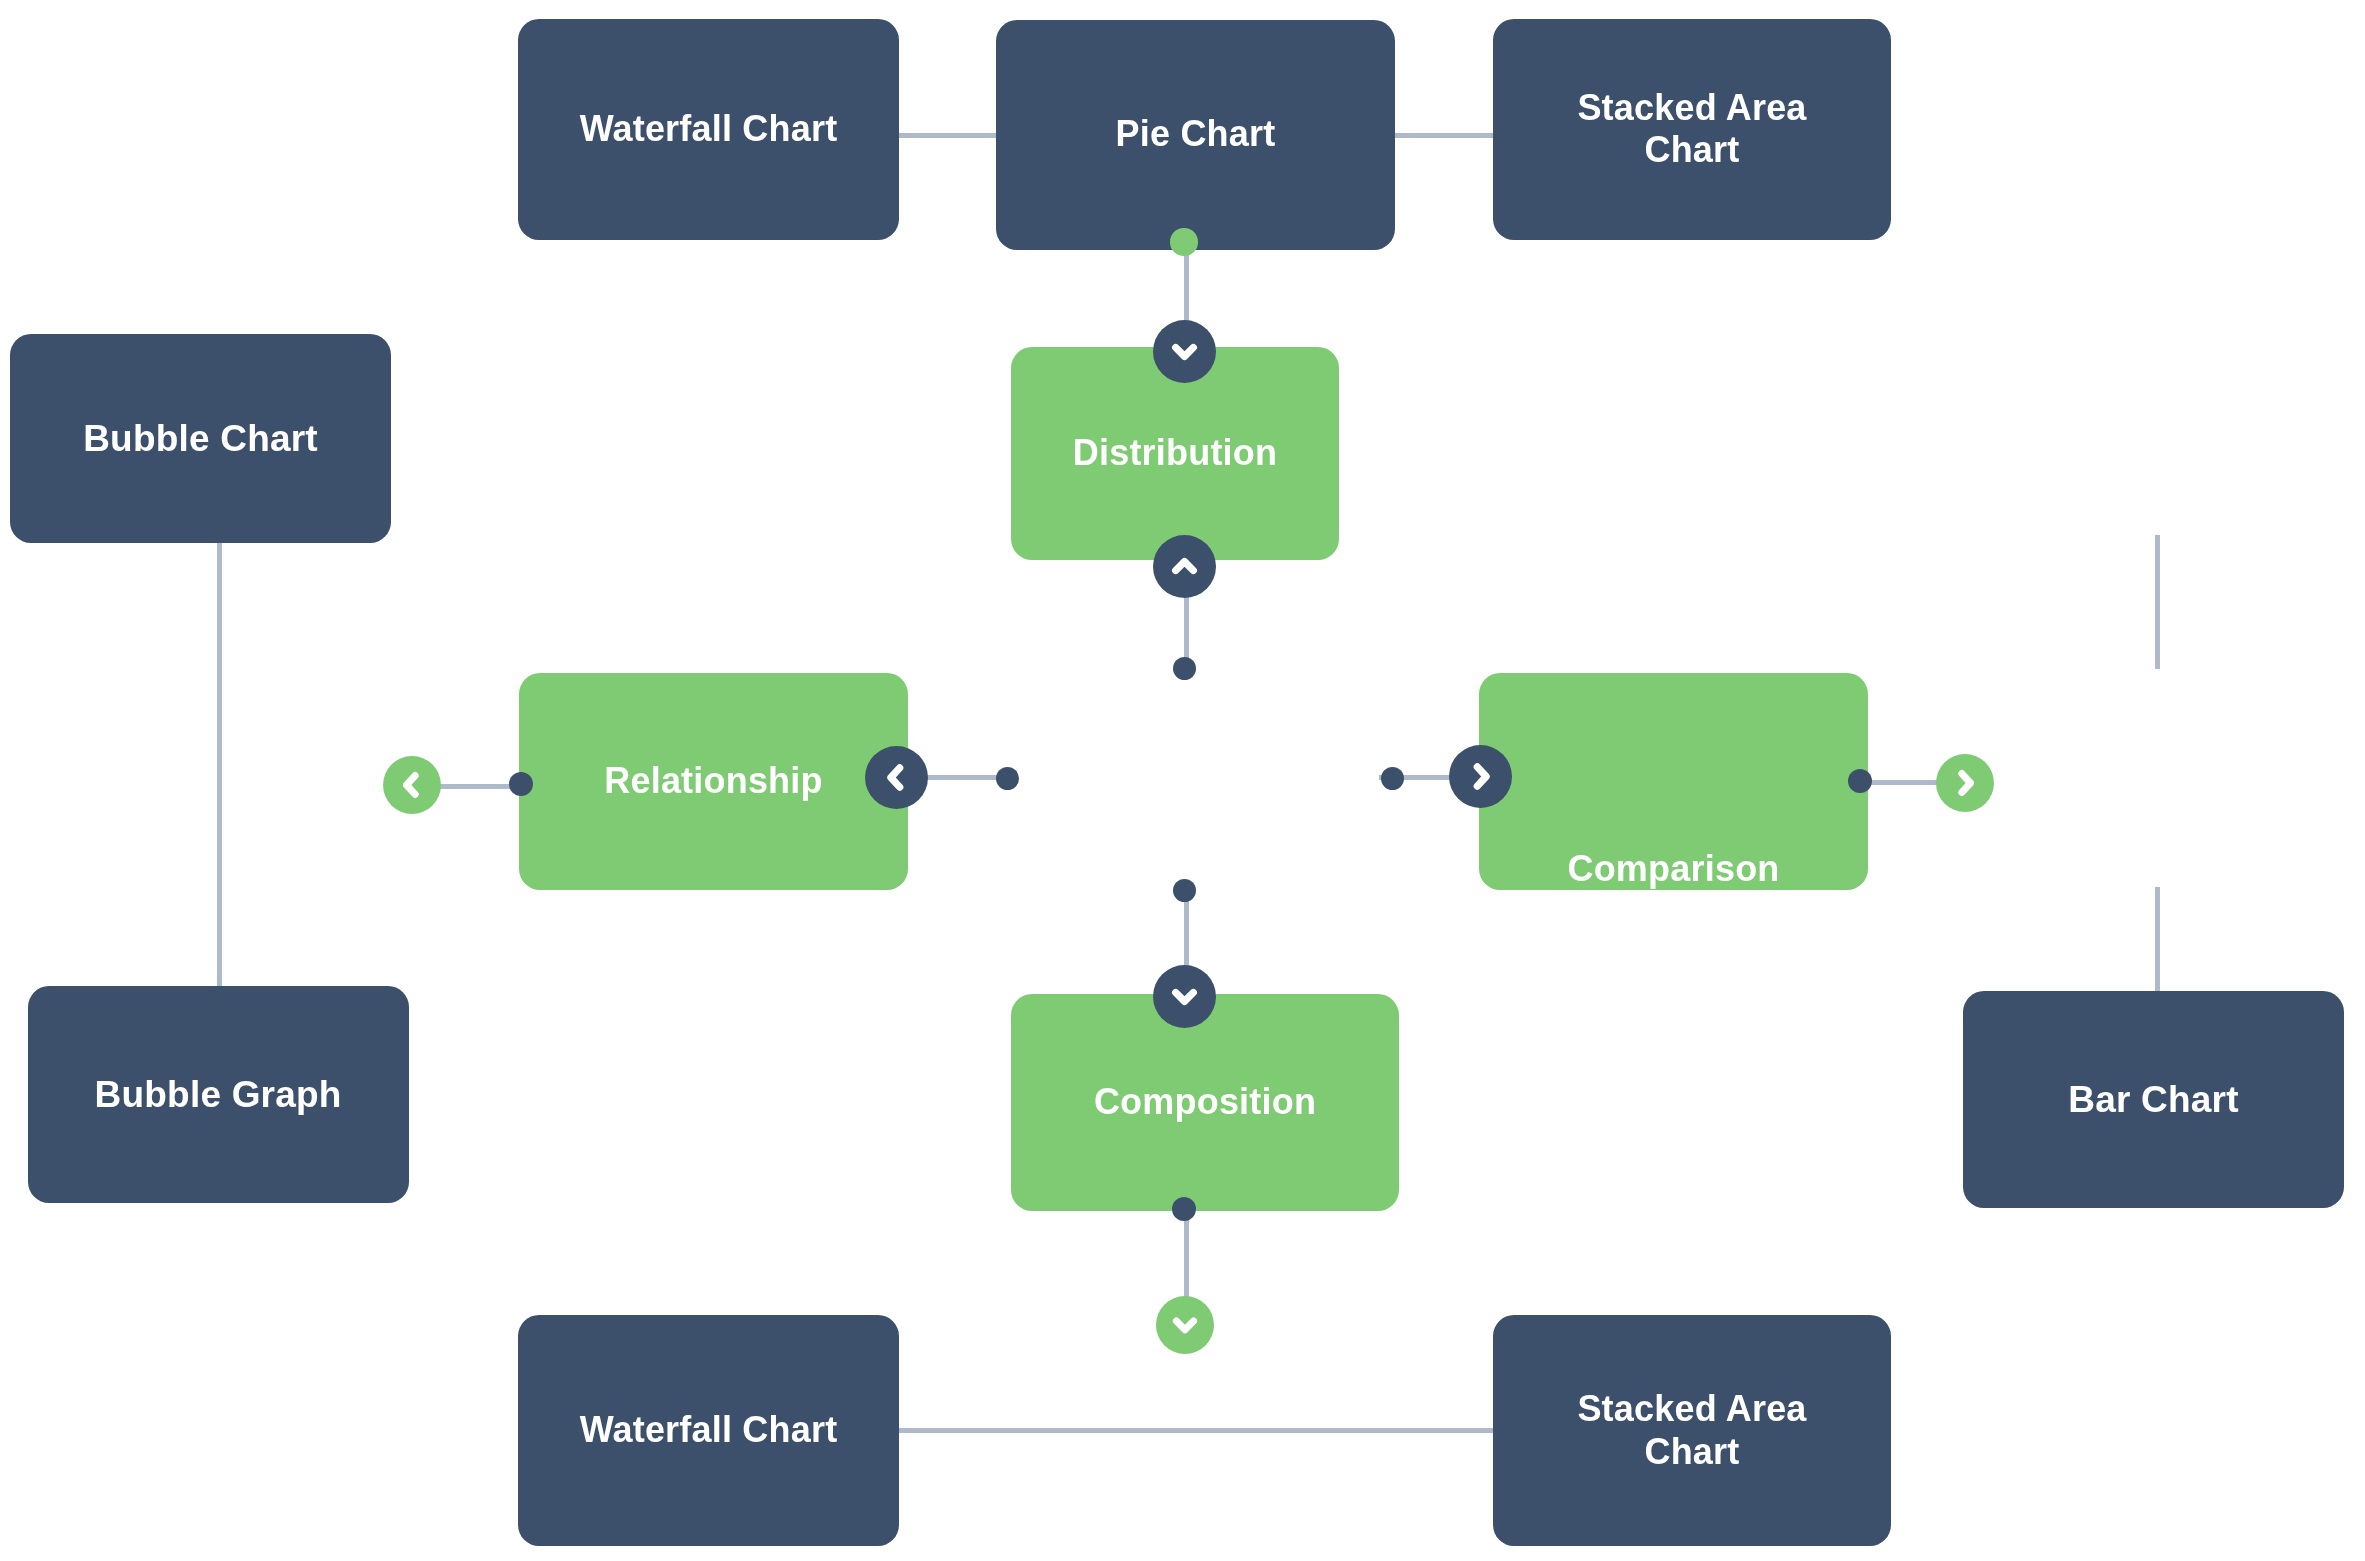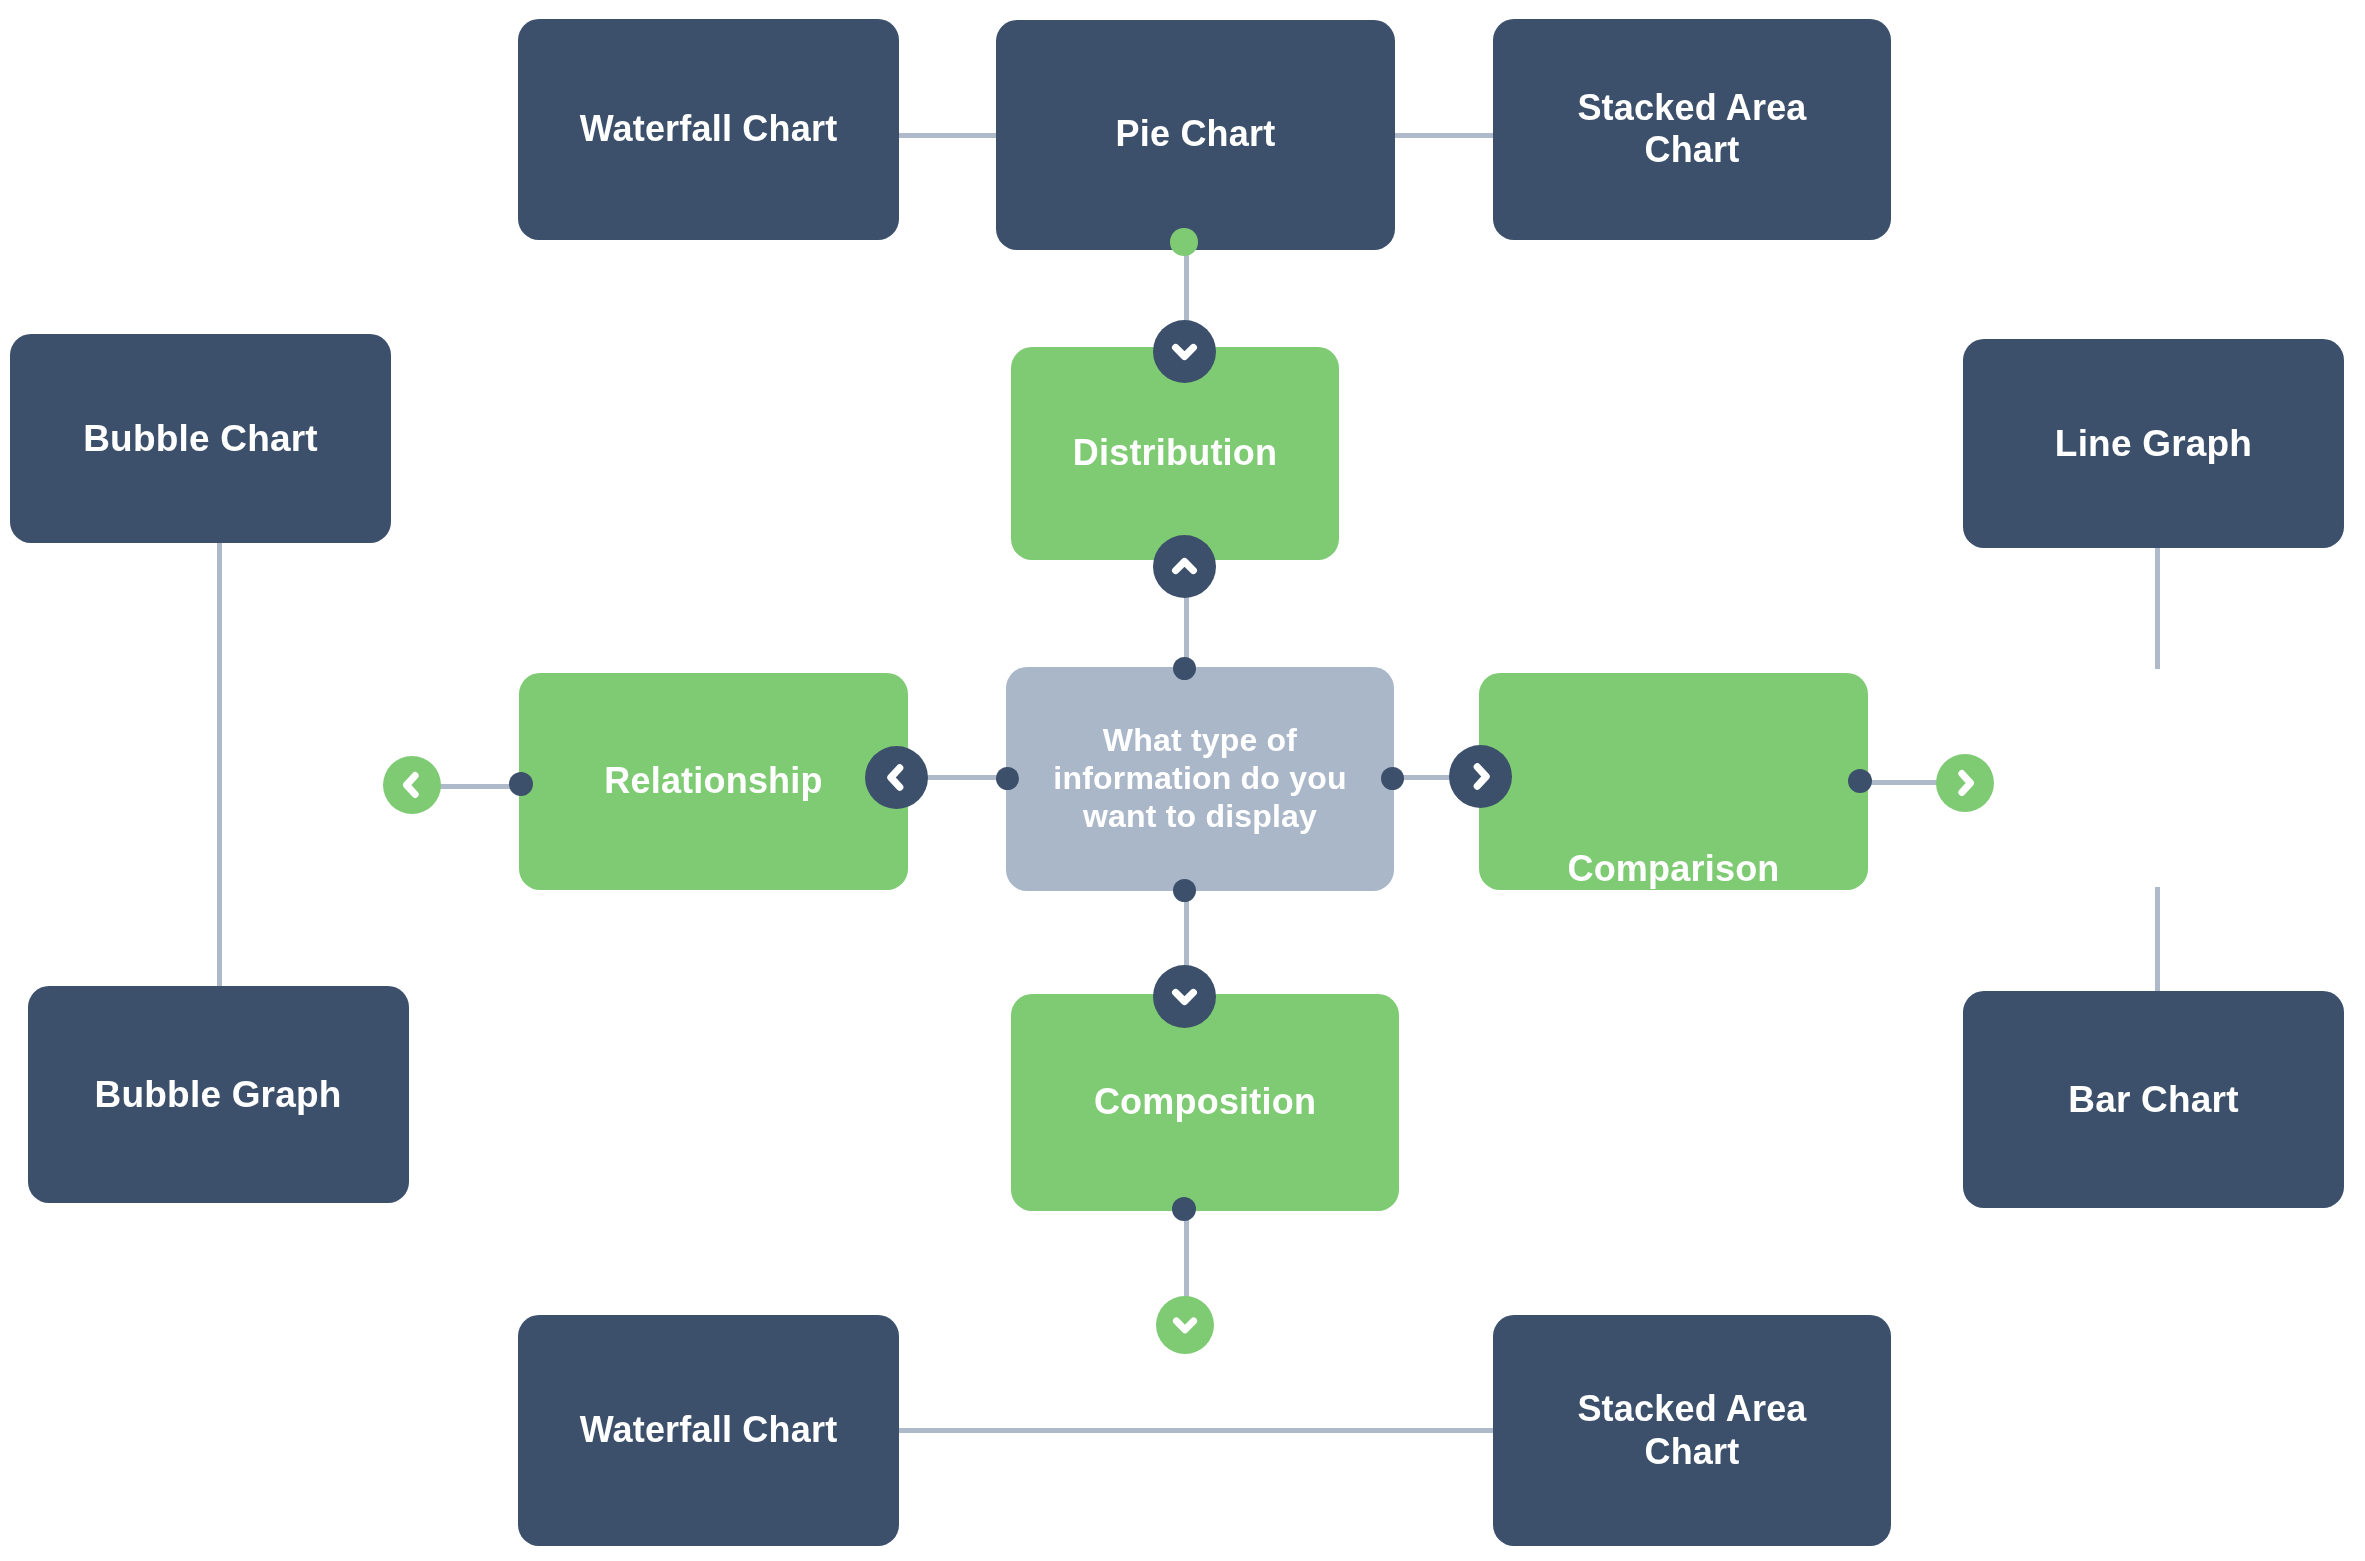--- a/index.html
+++ b/index.html
@@ -82,25 +82,20 @@
       <path d="M12 18 L23 29 L34 18"></path>
     </svg>
   </div>
 
   <div class="cbtn navy" style="left:1153px;top:535px;width:63px;height:63px;">
     <svg width="37" height="37" viewBox="0 0 46 46">
       <path d="M12 28 L23 17 L34 28"></path>
     </svg>
   </div>
 
-  <div class="node muted f-sm" style="left:1006px;top:667px;width:388px;height:224px;">
-    <span class="label">What type of
-information do you
-want to display</span>
-  </div>
 
   <div class="dot navy" style="left:1173px;top:657px;width:23px;height:23px;"></div>
   <div class="dot navy" style="left:1173px;top:879px;width:23px;height:23px;"></div>
   <div class="dot navy" style="left:996px;top:767px;width:23px;height:23px;"></div>
   <div class="dot navy" style="left:1381px;top:767px;width:23px;height:23px;"></div>
 
   <div class="node green f-md" style="left:519px;top:673px;width:389px;height:217px;">
     <span class="label">Relationship</span>
   </div>
 
@@ -155,23 +150,20 @@
   </div>
 
   <div class="node dark f-lg" style="left:10px;top:334px;width:381px;height:209px;">
     <span class="label">Bubble Chart</span>
   </div>
 
   <div class="node dark f-lg" style="left:27.6px;top:986px;width:381px;height:217px;">
     <span class="label">Bubble Graph</span>
   </div>
 
-  <div class="node dark f-lg" style="left:1963px;top:339px;width:381px;height:209px;">
-    <span class="label">Line Graph</span>
-  </div>
 
 
   <div class="node dark f-lg" style="left:1963px;top:991px;width:381px;height:217px;">
     <span class="label">Bar Chart</span>
   </div>
 
   <div class="node dark f-md" style="left:518px;top:1315px;width:381px;height:231px;">
     <span class="label">Waterfall Chart</span>
   </div>
 

